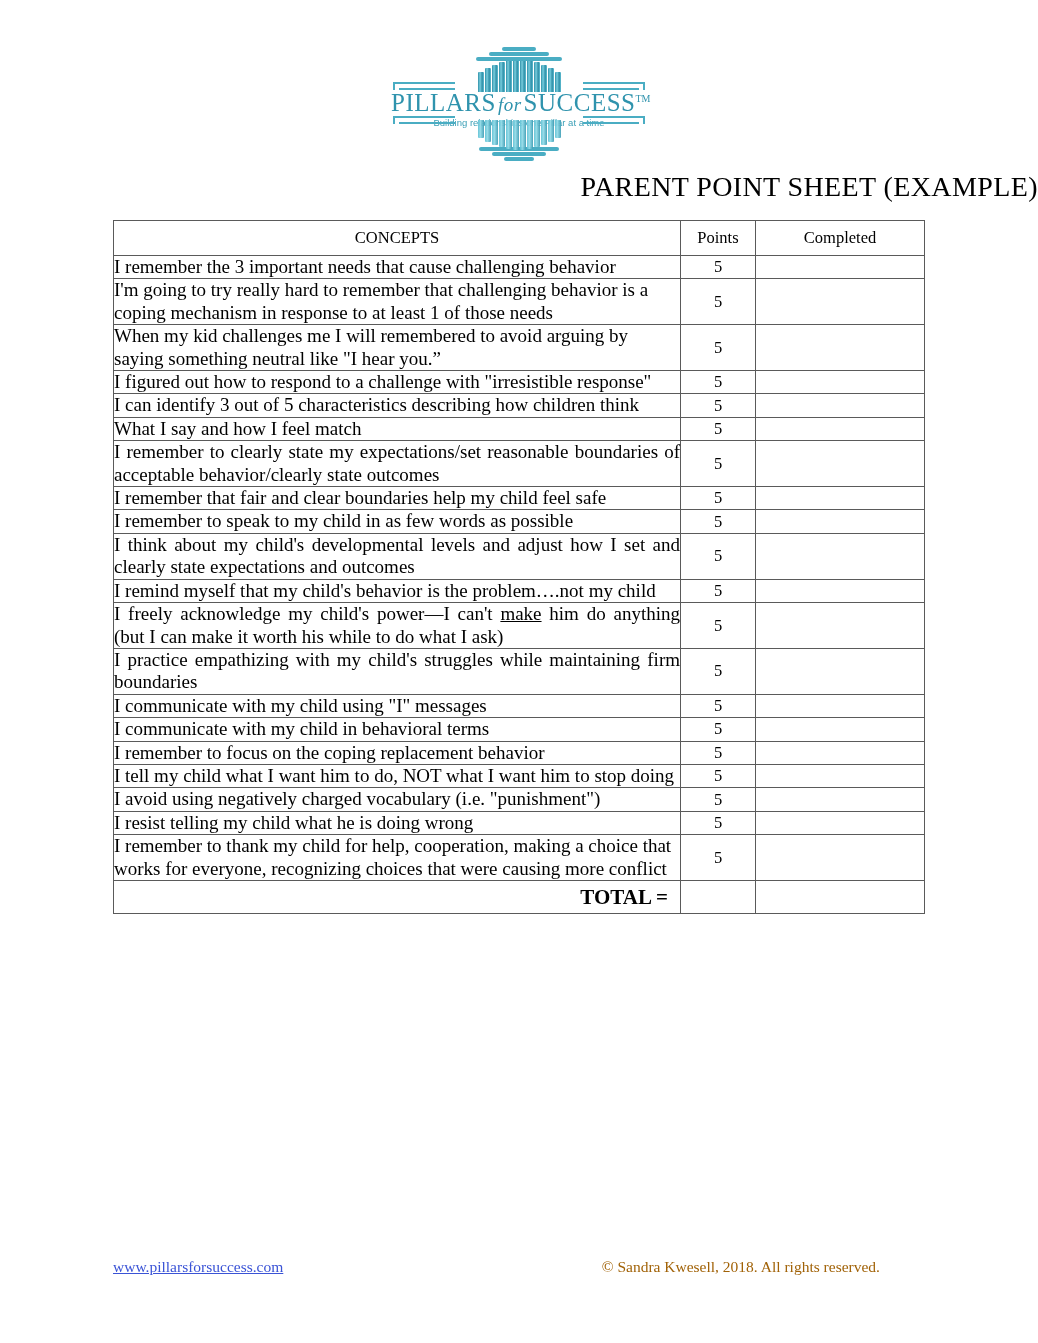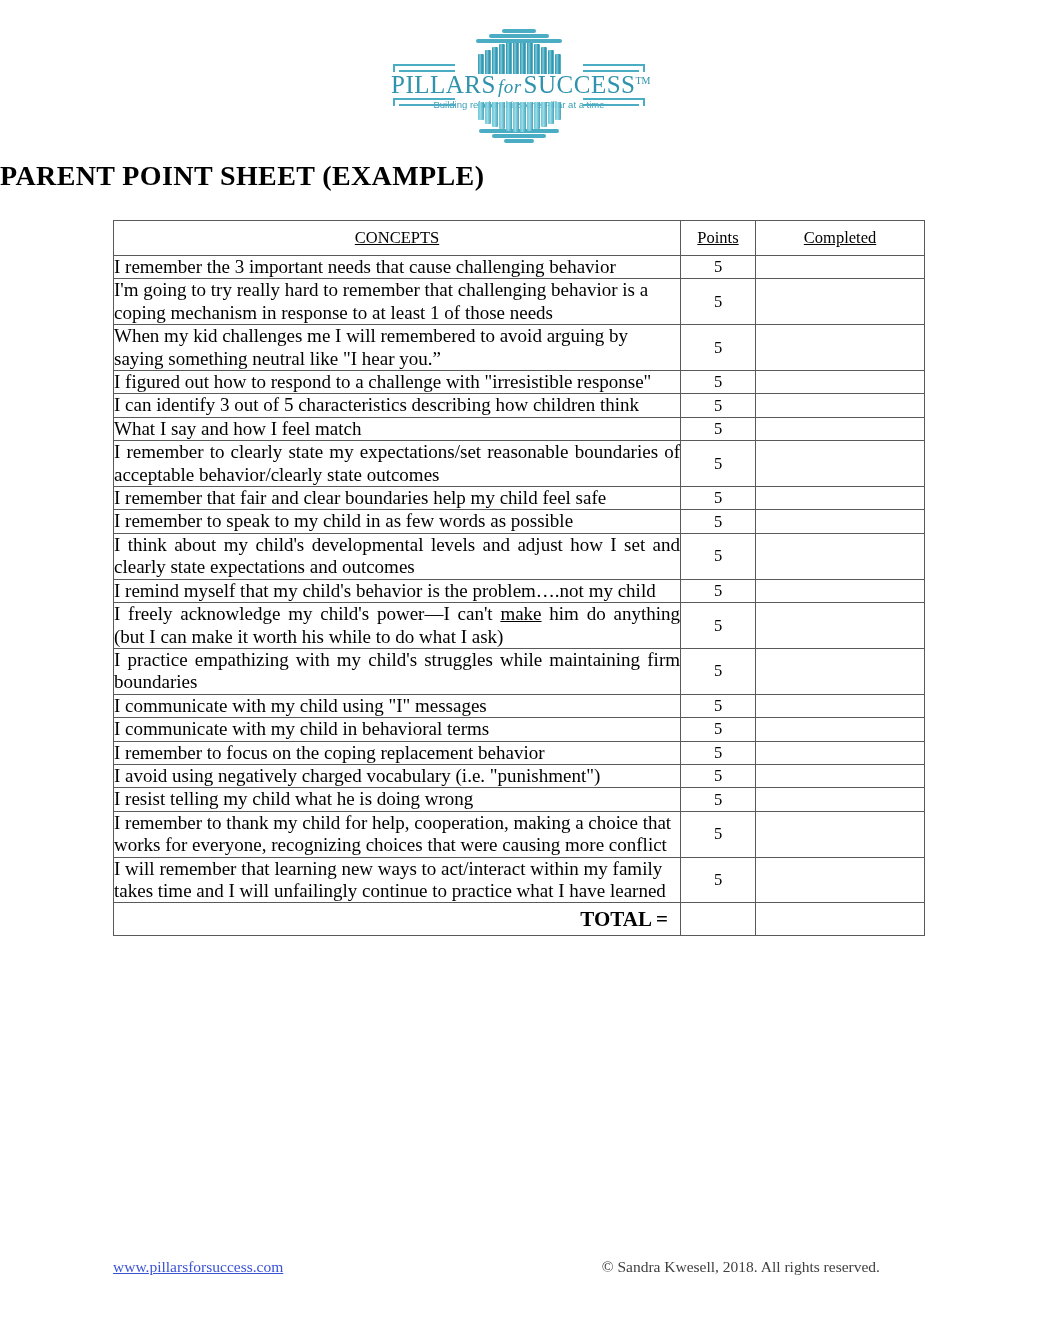--- a/index.html
+++ b/index.html
@@ -21,21 +21,21 @@
     height: 1343px;
     position: relative;
     background: #fff;
   }
 
   
   .logo-block {
     width: 100%;
     display: flex;
     justify-content: center;
-    padding-top: 28px;
+    padding-top: 46px;
   }
   .logo {
     position: relative;
     width: 256px;
     height: 116px;
   }
   
   .pillars-top {
     position: absolute;
     left: 50%;
@@ -141,26 +141,26 @@
     width: 256px;
     text-align: center;
     font-family: "Liberation Sans", "DejaVu Sans", sans-serif;
     font-size: 9.5px;
     color: #3a9fb6;
     white-space: nowrap;
   }
 
   
   .doc-title {
-    text-align: left;
+    text-align: right;
     font-family: "Liberation Serif", "DejaVu Serif", serif;
-    font-weight: bold;
+    font-weight: normal;
     font-size: 28px;
     letter-spacing: .4px;
-    margin-top: 16px;
+    margin-top: 9px;
   }
 
   
   .table-wrap {
     position: absolute;
     left: 113px;
     top: 220px;
     width: 811px;
   }
   table.points {
@@ -177,21 +177,20 @@
   col.c-points   { width: 75px;  }
   col.c-complete { width: 169px; }
 
   thead th {
     font-weight: normal;
     font-size: 16.5px;
     height: 34px;
     text-align: center;
   }
   thead th span.u {
-    text-decoration: underline;
   }
 
   td.concept {
     font-size: 19px;
     line-height: 1.18;
     padding: 5px 8px 5px 10px;
     text-align: left;
   }
   td.concept.justify {
     text-align: justify;
@@ -222,21 +221,21 @@
     display: flex;
     align-items: baseline;
   }
   .footer .site {
     color: #3a53d6;
     text-decoration: underline;
   }
   .footer .copy {
     margin-left: auto;
     margin-right: 44px;
-    color: #404040;
+    color: #a16207;
     white-space: nowrap;
   }
 </style>
 </head>
 <body>
 
 <div class="page">
 
   <div class="logo-block">
     <div class="logo">
@@ -393,36 +392,36 @@
             <td class="concept">I communicate with my child in behavioral terms</td>
             <td class="pts">5</td>
             <td class="blank"></td>
           </tr>
           <tr>
             <td class="concept">I remember to focus on the coping replacement behavior</td>
             <td class="pts">5</td>
             <td class="blank"></td>
           </tr>
           <tr>
+            <td class="concept">I tell my child what I want him to do, NOT what I want him to stop doing</td>
+            <td class="pts">5</td>
+            <td class="blank"></td>
+          </tr>
+          <tr>
             <td class="concept">I avoid using negatively charged vocabulary (i.e. "punishment")</td>
             <td class="pts">5</td>
             <td class="blank"></td>
           </tr>
           <tr>
             <td class="concept">I resist telling my child what he is doing wrong</td>
             <td class="pts">5</td>
             <td class="blank"></td>
           </tr>
           <tr>
             <td class="concept">I remember to thank my child for help, cooperation, making a choice that works for everyone, recognizing choices that were causing more conflict</td>
-            <td class="pts">5</td>
-            <td class="blank"></td>
-          </tr>
-          <tr>
-            <td class="concept">I will remember that learning new ways to act/interact within my family takes time and I will unfailingly continue to practice what I have learned</td>
             <td class="pts">5</td>
             <td class="blank"></td>
           </tr>
           <tr class="total-row">
             <td class="concept">TOTAL =</td>
             <td class="pts"></td>
             <td class="blank"></td>
           </tr>
         </tbody>
     </table>

